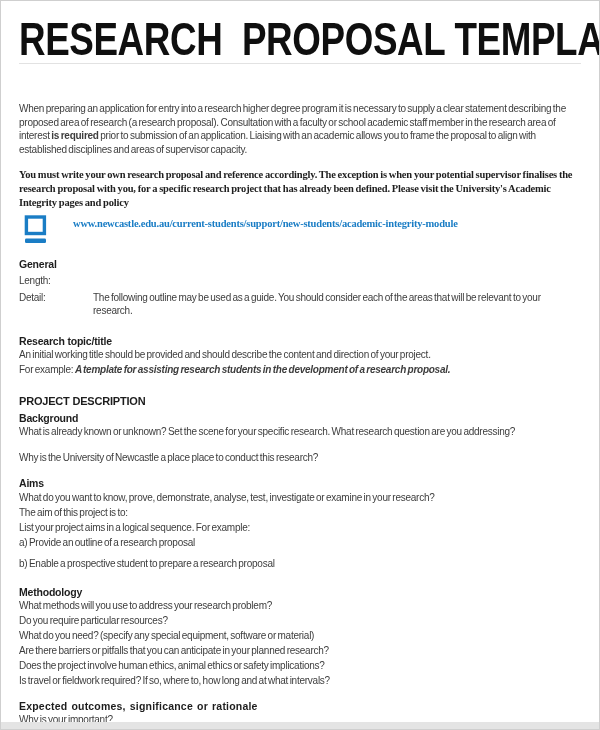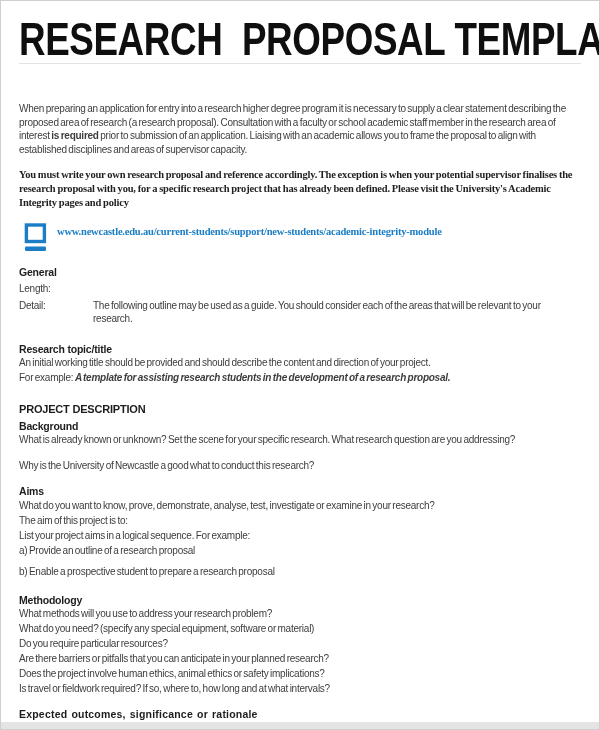--- a/index.html
+++ b/index.html
@@ -19,21 +19,21 @@
   .title-rule{border:none;border-top:1px solid #e2e2e2;margin:4px 0 0 0;}
   .para{
     font-size:10px;line-height:13.5px;letter-spacing:-0.25px;word-spacing:-1px;
     color:#3d3d3d;margin-top:38px;width:564px;
   }
   .para-serif{
     font-family:"Liberation Serif",serif;font-weight:bold;color:#1f1f1f;
     font-size:10.5px;line-height:14px;letter-spacing:-0.2px;word-spacing:-0.5px;
     margin-top:12px;width:564px;
   }
-  .link-row{display:flex;align-items:flex-start;margin-top:13px;min-height:34px;}
+  .link-row{display:flex;align-items:flex-start;margin-top:5px;min-height:34px;gap:16px;}
   .link-icon{color:#1a7dc5;margin-left:4px;flex:0 0 auto;}
   .doc-link{
     font-family:"Liberation Serif",serif;font-weight:bold;font-size:10.5px;
     color:#1a7dc5;text-decoration:none;margin-left:10px;padding-top:3px;
     letter-spacing:-0.2px;
   }
   .sec-heading{
     font-weight:bold;color:#1d1d1d;font-size:10.5px;letter-spacing:-0.2px;
   }
   .kv-table{margin-top:4px;}
@@ -96,33 +96,33 @@
     </div>
 
     <div class="sec-heading mt-topic">Research topic/title</div>
     <div class="body-line">An initial working title should be provided and should describe the content and direction of your project.</div>
     <div class="body-line"><span>For example: </span><span class="italic">A template for assisting research students in the development of a research proposal.</span></div>
 
     <div class="sec-heading caps-heading mt-projdesc">PROJECT DESCRIPTION</div>
 
     <div class="sec-heading mt-sec">Background</div>
     <div class="body-line">What is already known or unknown? Set the scene for your specific research. What research question are you addressing?</div>
-    <div class="body-line gap-top">Why is the University of Newcastle a good what to conduct this research?</div>
+    <div class="body-line gap-top">Why is the University of Newcastle a place place to conduct this research?</div>
 
     <div class="sec-heading mt-aims">Aims</div>
     <div class="body-line">What do you want to know, prove, demonstrate, analyse, test, investigate or  examine in your research?</div>
     <div class="body-line">The aim of this project is to:</div>
     <div class="body-line">List your project aims in a logical sequence. For example:</div>
     <div class="body-line">a) Provide an outline of a research proposal</div>
     <div class="body-line gap-top-sm">b) Enable a prospective student to prepare a research proposal</div>
 
     <div class="sec-heading mt-meth">Methodology</div>
     <div class="body-line">What methods will you use to address your research problem?</div>
+    <div class="body-line">Do you require particular resources?</div>
     <div class="body-line">What do you need? (specify any special equipment, software or material)</div>
-    <div class="body-line">Do you require particular resources?</div>
     <div class="body-line">Are there barriers or pitfalls that you can anticipate in your planned research?</div>
     <div class="body-line">Does the project involve human ethics, animal ethics or safety implications?</div>
     <div class="body-line">Is travel or fieldwork required? If so, where to, how long and at what intervals?</div>
 
     <div class="sec-heading expected-heading mt-expected">Expected outcomes, significance or rationale</div>
     <div class="body-line">Why is your important?</div>
     <div class="body-line">What do you expect it will deliver?</div>
     
 
   </div>

